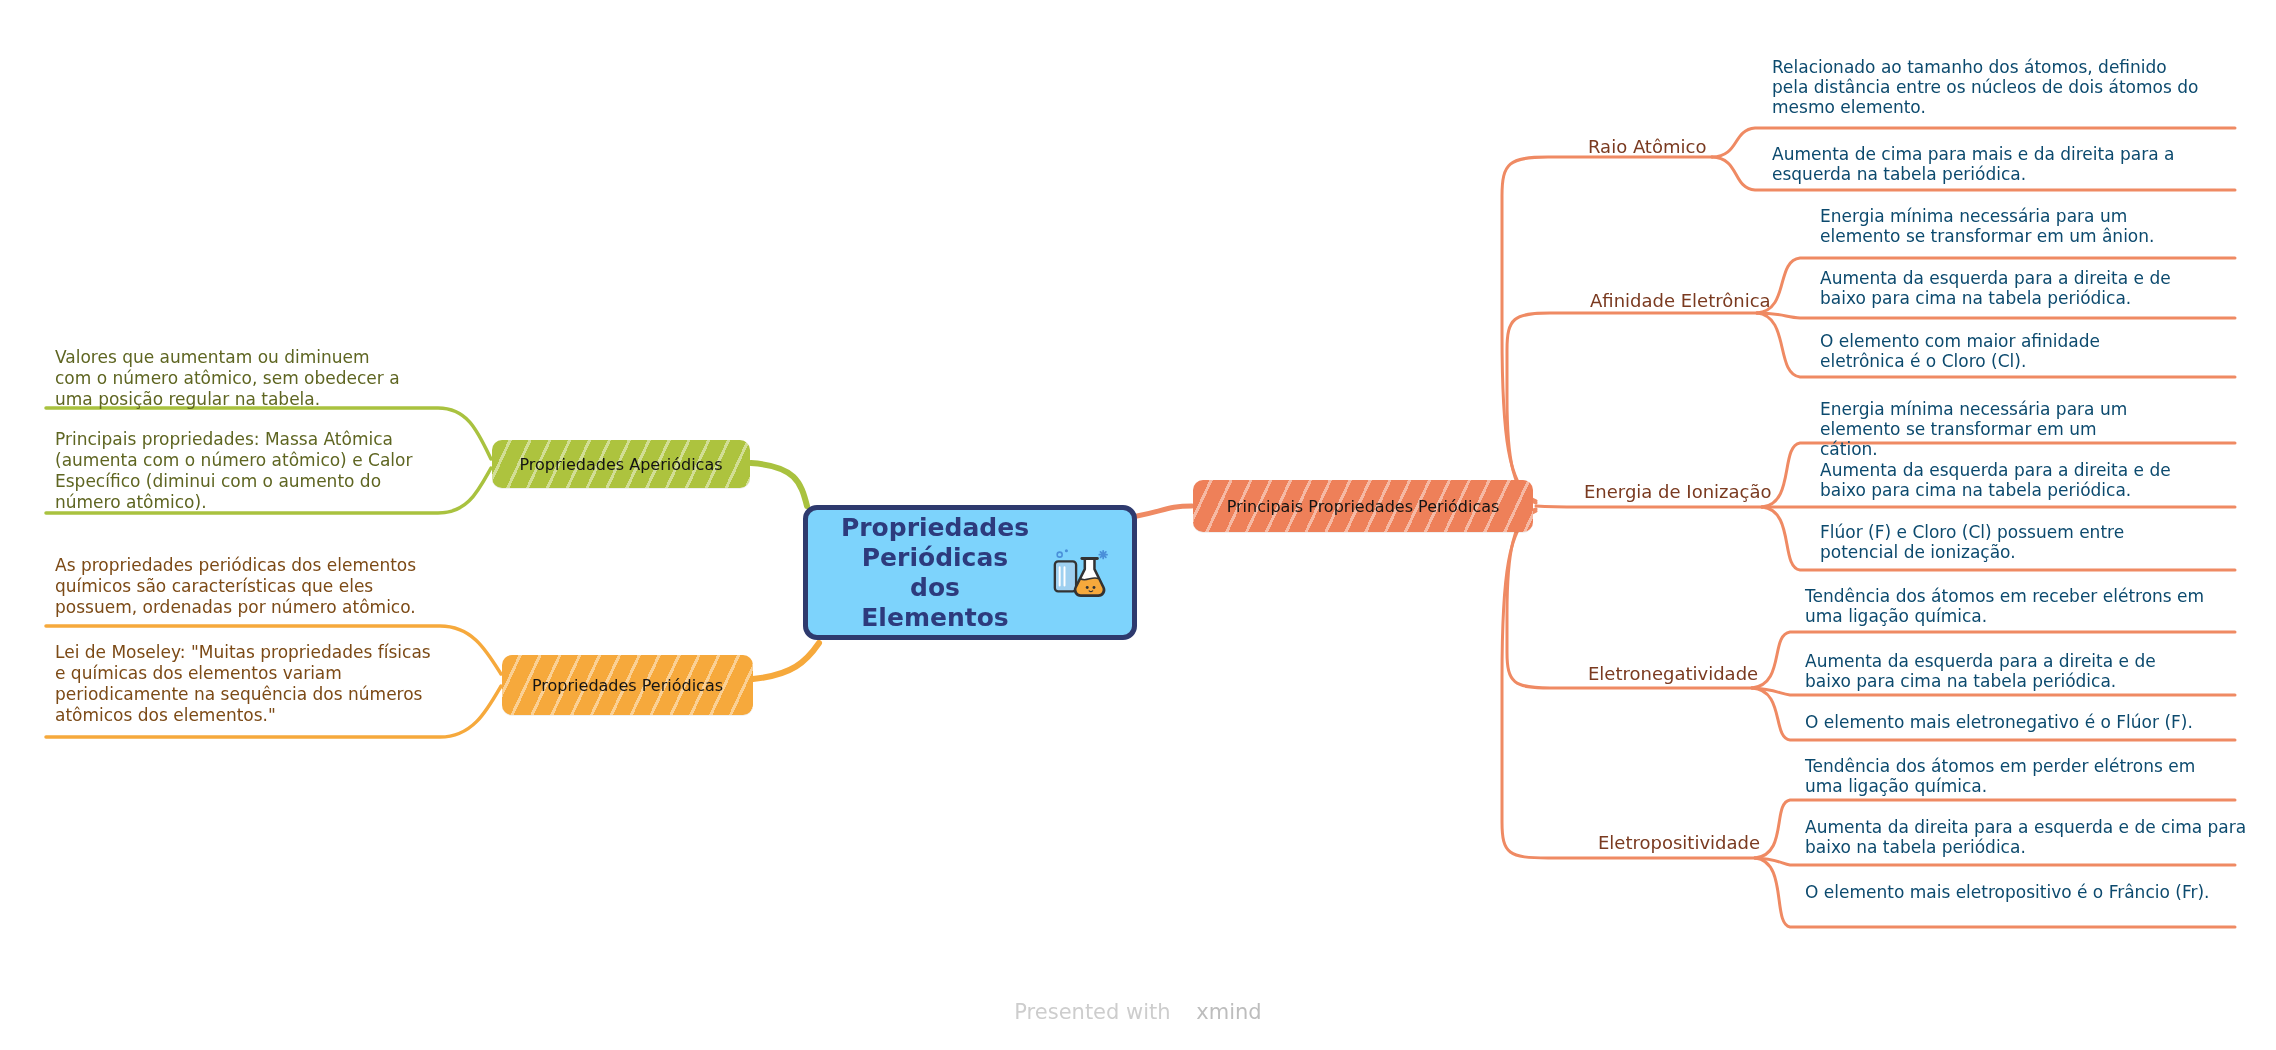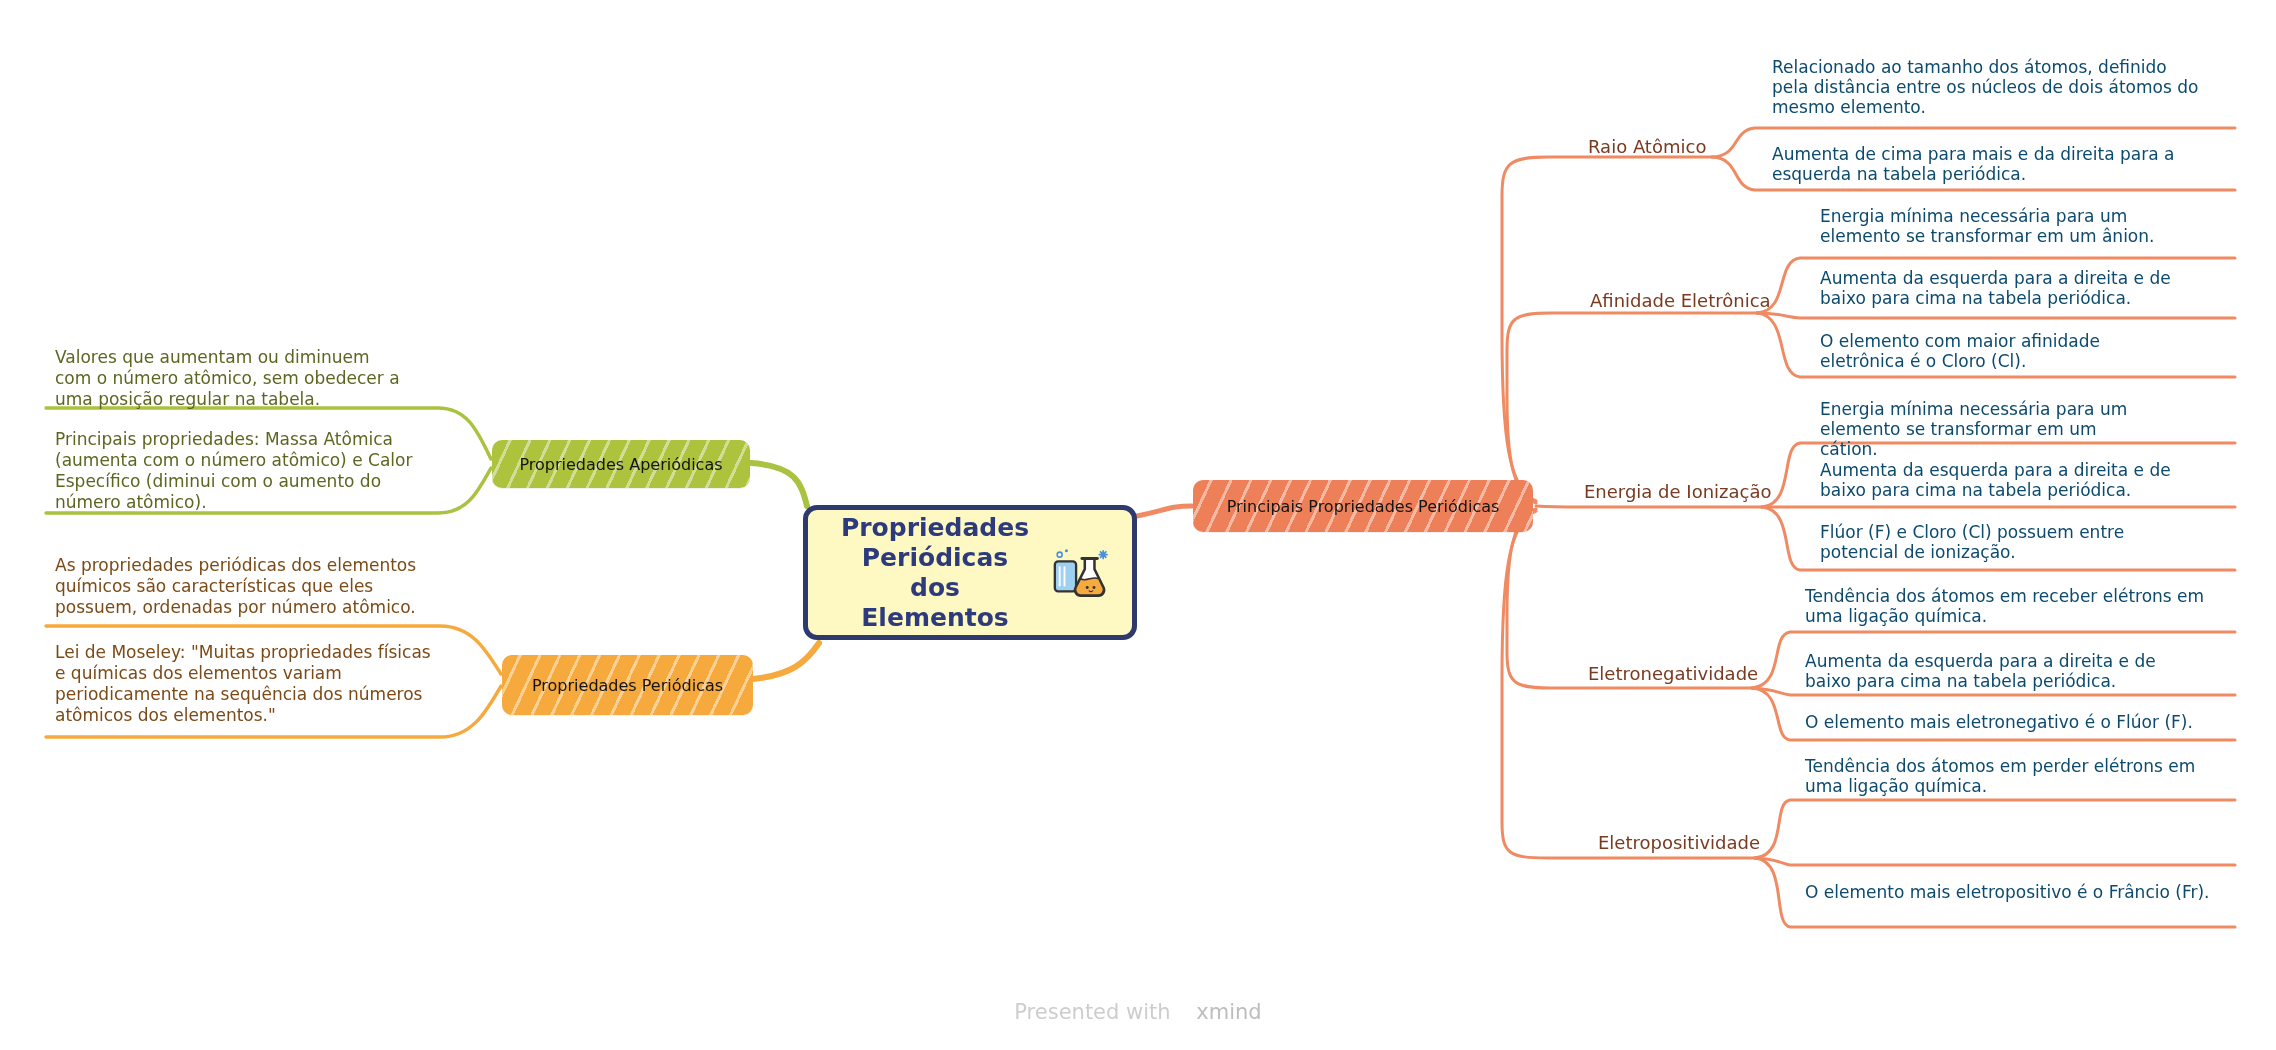--- a/index.html
+++ b/index.html
@@ -11,21 +11,21 @@
   .note-green{font-size:17px;line-height:21px;color:#5e6521;}
   .note-orange{font-size:17px;line-height:21px;color:#7c4a16;}
   .sublabel{font-size:18px;line-height:22px;color:#7a3a20;white-space:nowrap;}
   .topic{display:flex;align-items:center;justify-content:center;text-align:center;
          border-radius:10px;color:#141414;font-size:16px;font-weight:500;
          background-image:repeating-linear-gradient(115deg,rgba(255,255,255,0) 0 15px,rgba(255,255,255,.45) 15px 18px);
          box-shadow:0 1px 0 rgba(0,0,0,.06);}
   .topic-green{background-color:#adc33e;}
   .topic-orange{background-color:#f6a93c;}
   .topic-salmon{background-color:#ee8059;}
-  #central{left:803px;top:505px;width:334px;height:135px;background:#fef9c3;
+  #central{left:803px;top:505px;width:334px;height:135px;background:#7dd3fc;
            border:5px solid #2e3a6e;border-radius:14px;display:flex;align-items:center;
            justify-content:center;gap:12px;box-sizing:border-box;}
   #central .ctitle{width:205px;text-align:center;color:#2d3b7d;font-size:25px;line-height:30px;font-weight:bold;}
   #footer{left:0;top:1000px;width:2276px;text-align:center;font-size:21px;color:#cdcdcd;z-index:2;}
   #footer b{color:#bdbdbd;font-weight:normal;margin-left:19px;}
 </style>
 </head>
 <body>
 
 <div id="canvas">
@@ -128,20 +128,21 @@
 
   <div class="abs leaf" style="left:1820px;top:399px;width:335px;">Energia mínima necessária para um elemento se transformar em um cátion.</div>
   <div class="abs leaf" style="left:1820px;top:460px;width:365px;">Aumenta da esquerda para a direita e de baixo para cima na tabela periódica.</div>
   <div class="abs leaf" style="left:1820px;top:522px;width:345px;">Flúor (F) e Cloro (Cl) possuem entre potencial de ionização.</div>
 
   <div class="abs leaf" style="left:1805px;top:586px;width:410px;">Tendência dos átomos em receber elétrons em uma ligação química.</div>
   <div class="abs leaf" style="left:1805px;top:651px;width:365px;">Aumenta da esquerda para a direita e de baixo para cima na tabela periódica.</div>
   <div class="abs leaf" style="left:1805px;top:712px;width:460px;">O elemento mais eletronegativo é o Flúor (F).</div>
 
   <div class="abs leaf" style="left:1805px;top:756px;width:428px;">Tendência dos átomos em perder elétrons em uma ligação química.</div>
+  <div class="abs leaf" style="left:1805px;top:817px;width:445px;">Aumenta da direita para a esquerda e de cima para baixo na tabela periódica.</div>
   <div class="abs leaf" style="left:1805px;top:882px;width:440px;">O elemento mais eletropositivo é o Frâncio (Fr).</div>
 
   <div id="footer" class="abs">
     <span>Presented with</span>
     <b>xmind</b>
   </div>
 
 </div>
 
 </body></html>

